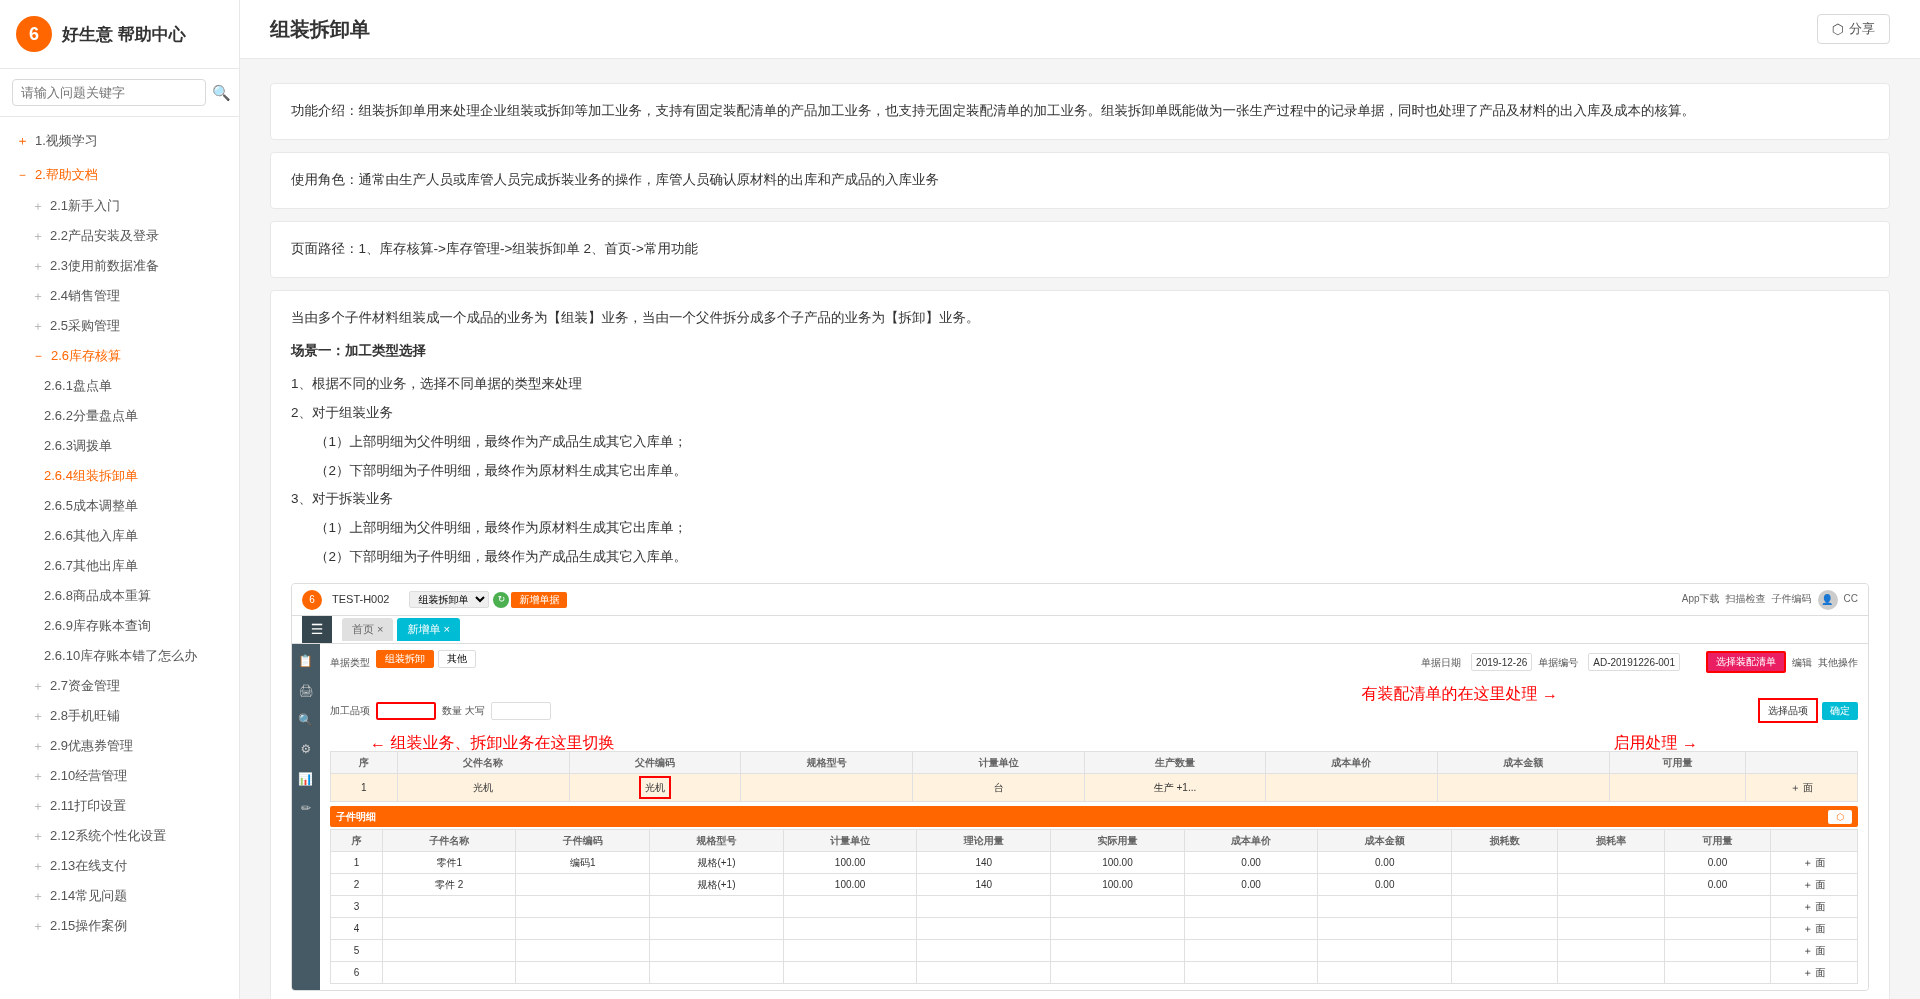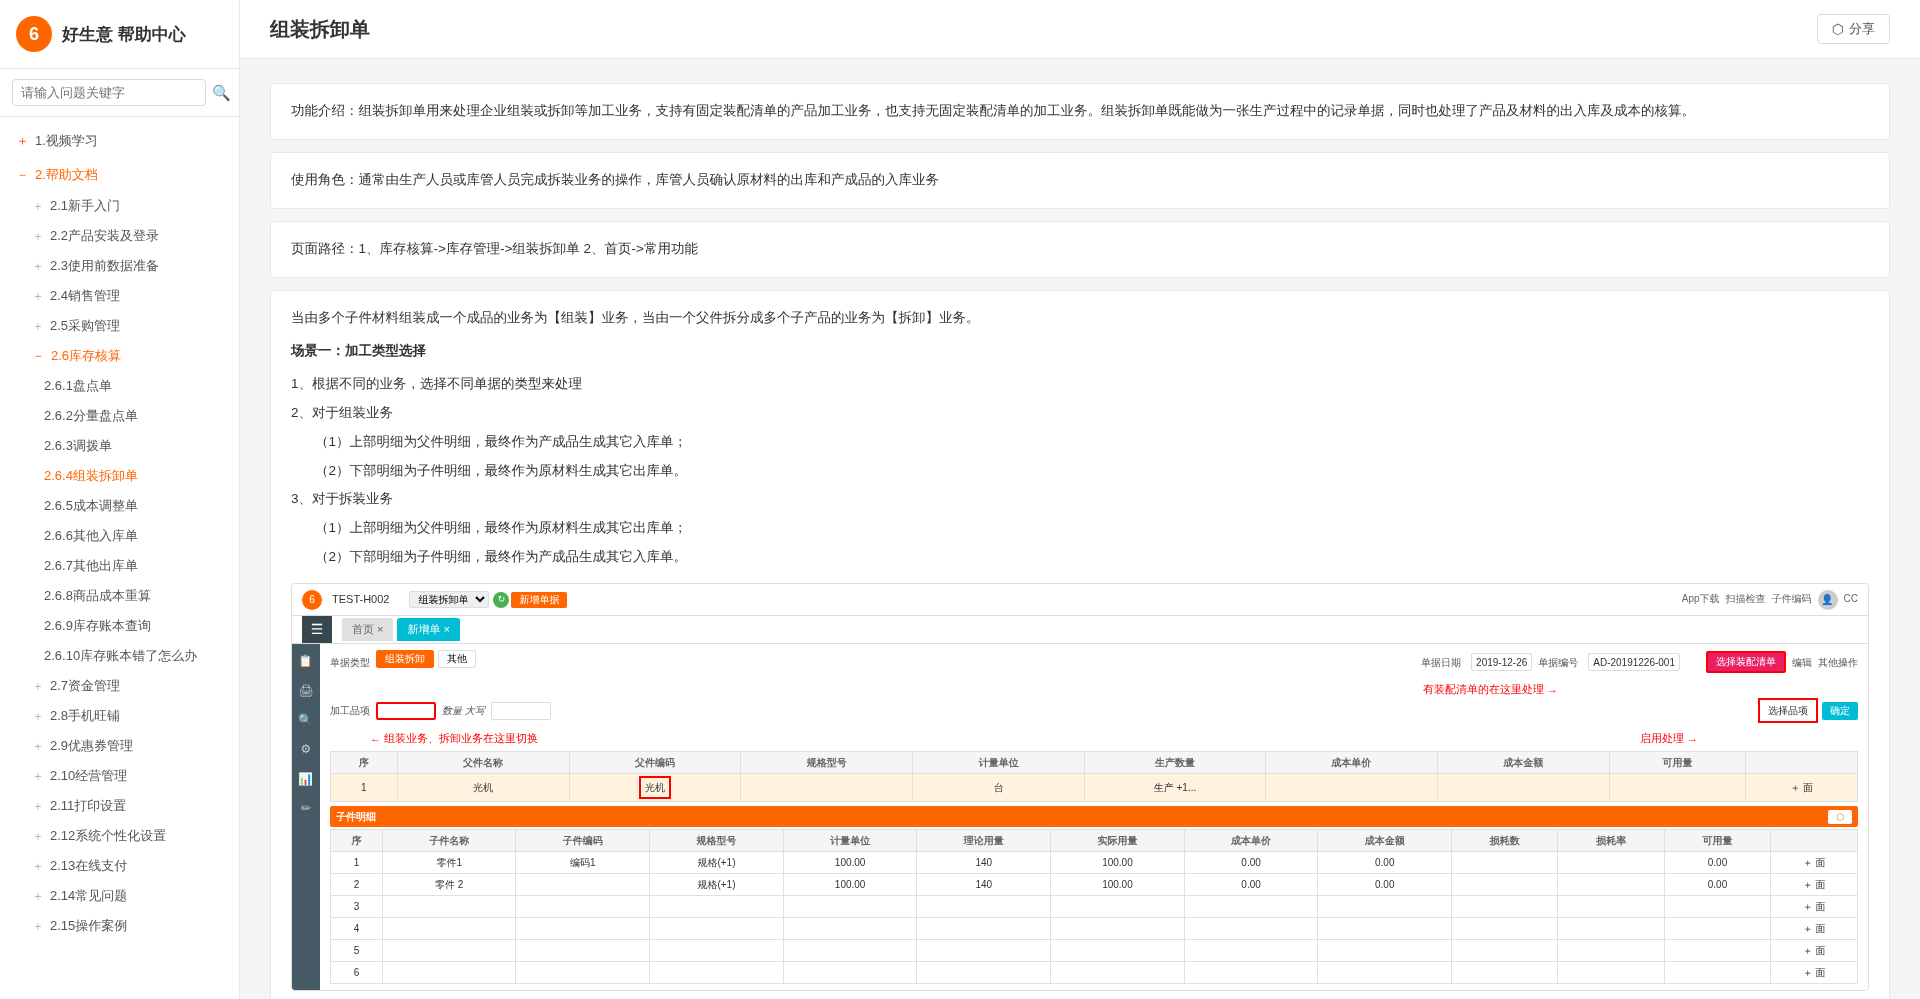--- a/index.html
+++ b/index.html
@@ -265,21 +265,21 @@
     }
     .mock-type-btn {
       border: 1px solid #ddd;
       background: #fff;
       border-radius: 2px;
       padding: 1px 8px;
       font-size: 10px;
       cursor: pointer;
     }
     .mock-type-btn.active { background: #f60; color: #fff; border-color: #f60; }
-    .red-text { color: red; font-size: 11px; }
+    .red-text { color: red; font-size: 16px; }
   </style>
 </head>
 <body>
 
 <div class="sidebar">
   <div class="sidebar-logo">
     <div class="logo-icon">
       <span>6</span>
     </div>
     <span class="logo-text">好生意 帮助中心</span>
@@ -523,21 +523,21 @@
                 <span style="font-size:10px; color:#555;">其他操作</span>
               </div>
 
               <div style="position:relative; height:16px; margin-bottom:2px;">
                 <span class="red-text" style="position:absolute; right:300px; top:0;">有装配清单的在这里处理 →</span>
               </div>
 
               <div style="display:flex; align-items:center; gap:6px; margin-bottom:6px;">
                 <span style="font-size:10px; color:#555;">加工品项</span>
                 <div class="mock-input" style="width:40px; border:2px solid red;"></div>
-                <span style="font-size:10px; color:#555;font-style:italic;">数量 大写</span>
+                <span style="font-size:10px; color:#555;">数量 大写</span>
                 <div class="mock-input" style="width:50px;"></div>
                 <div style="flex:1;"></div>
                 <div style="display:flex; align-items:center; gap:4px;">
                   <div style="border:2px solid red; padding:2px 8px; font-size:10px; background:#fff;">选择品项</div>
                   <button class="mock-btn" style="font-size:10px;">确定</button>
                 </div>
               </div>
 
               <div style="position:relative; height:18px; margin-bottom:4px;">
                 <span class="red-text" style="position:absolute; left:40px; top:0;">← 组装业务、拆卸业务在这里切换</span>

